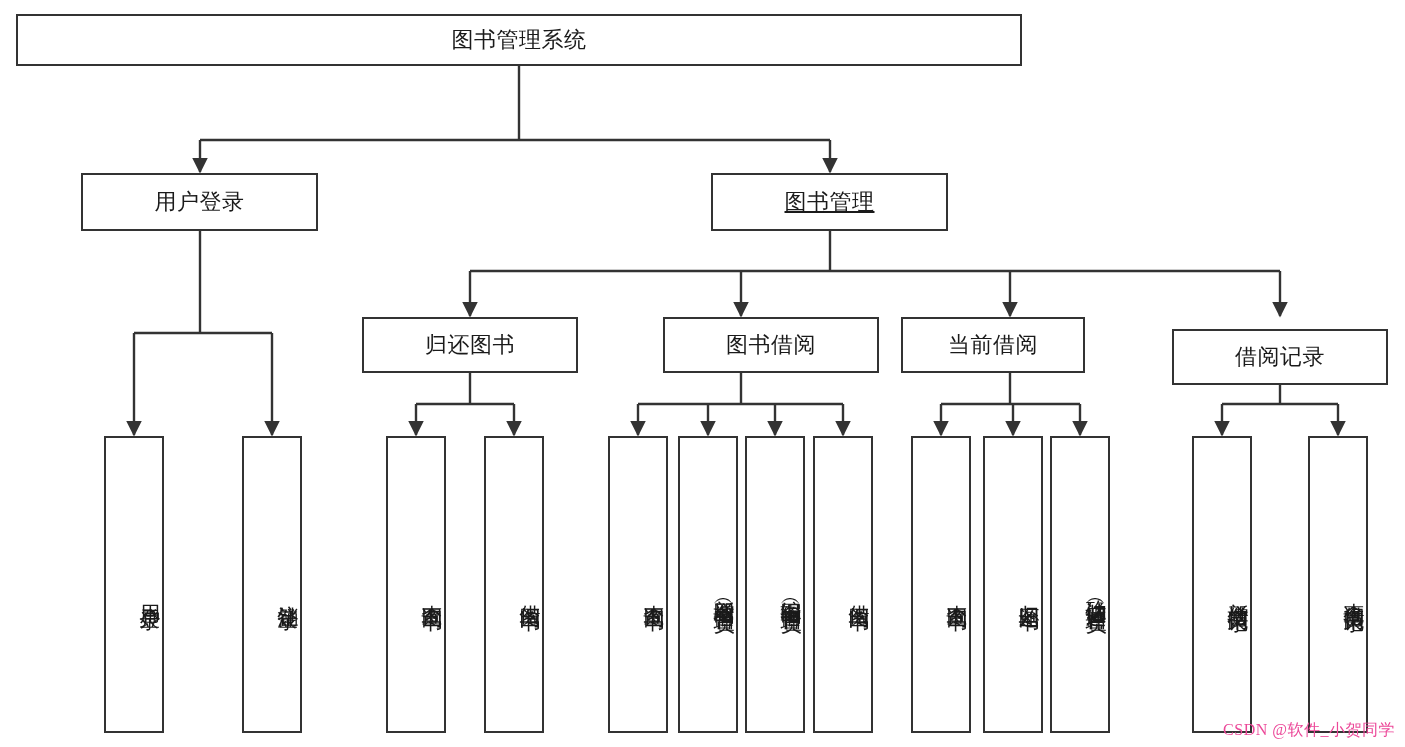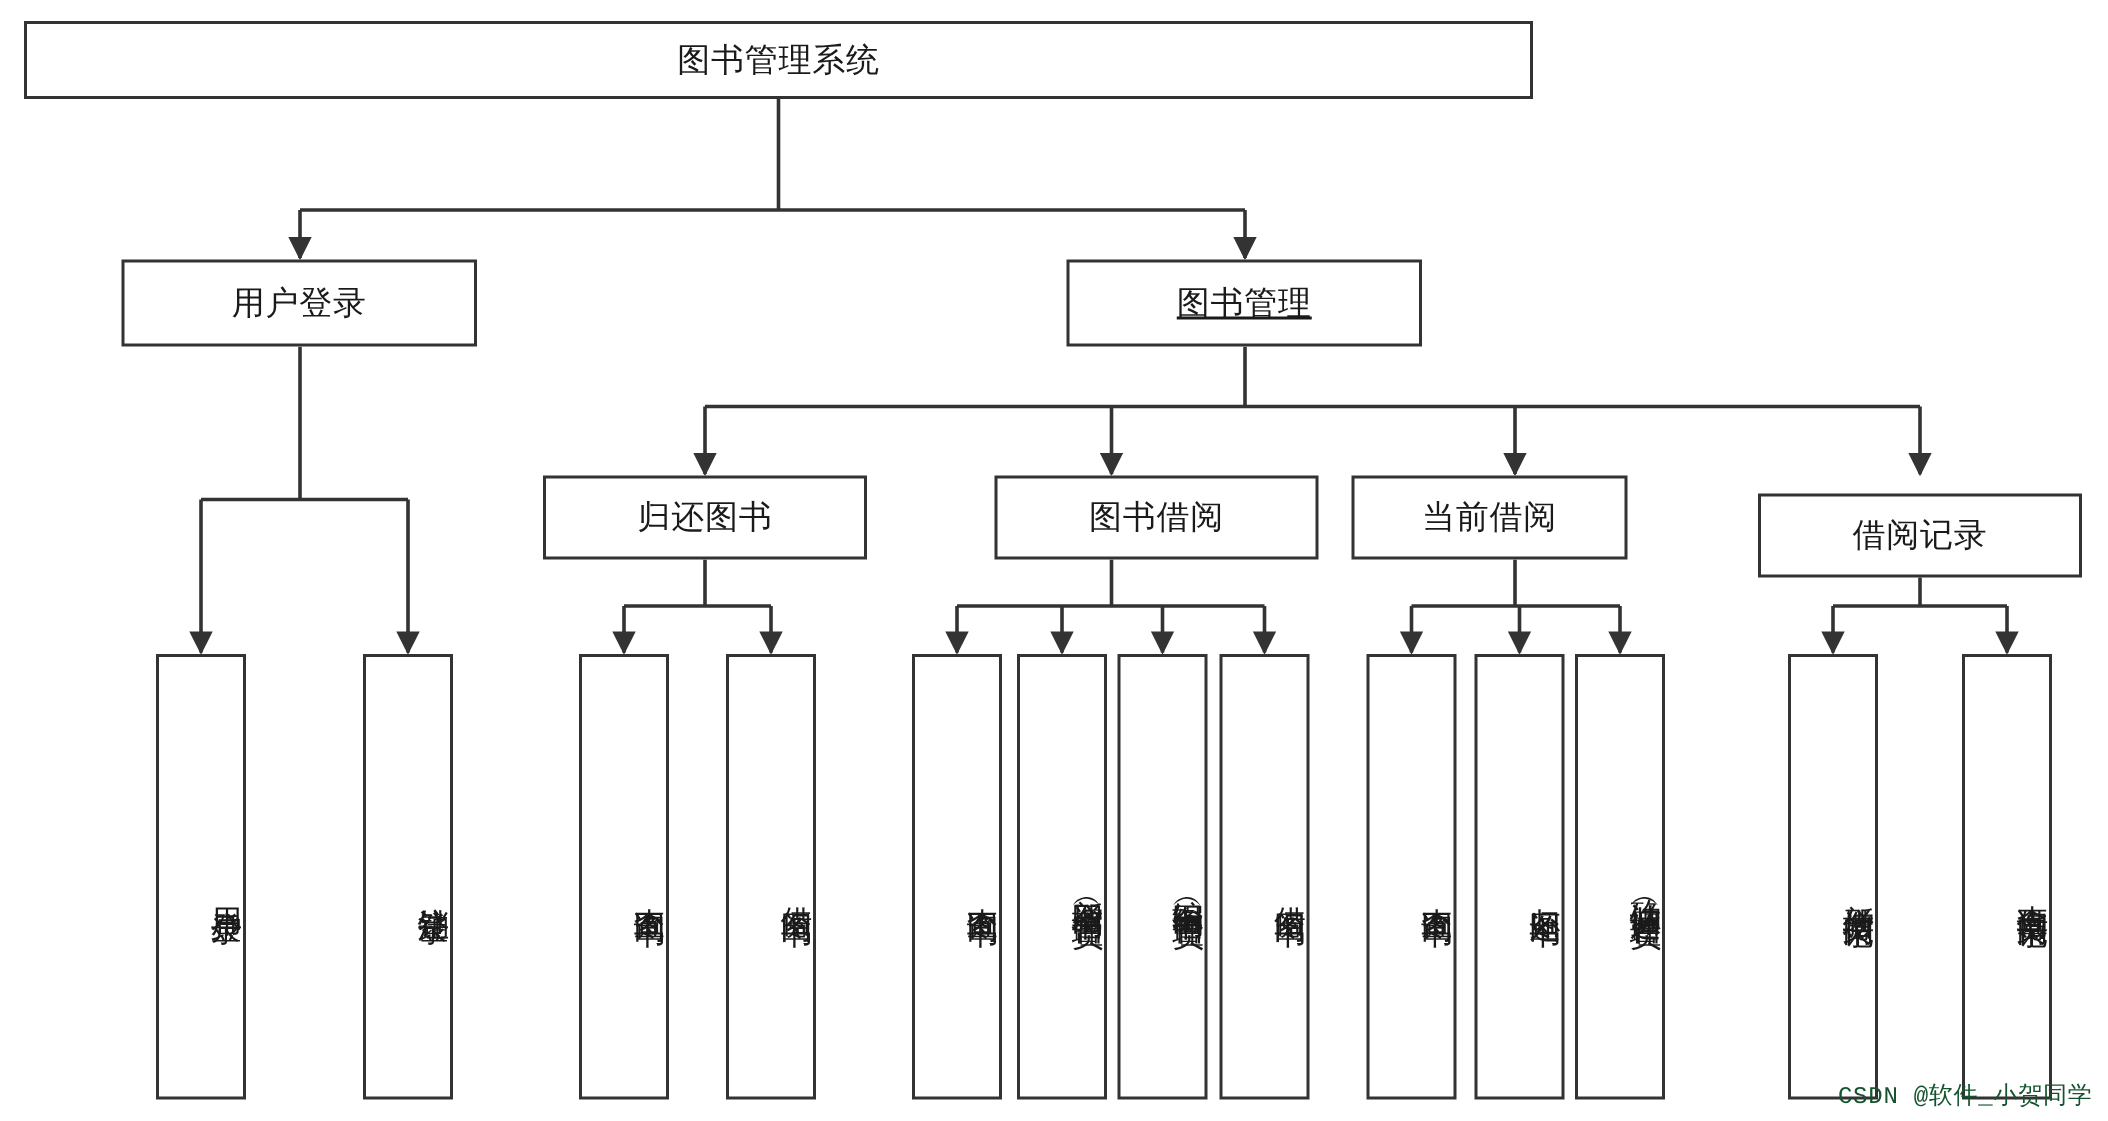--- a/index.html
+++ b/index.html
@@ -52,24 +52,24 @@
   }
   .node-label {
     display: block;
     white-space: pre-wrap;
   }
   .watermark {
     position: absolute;
     right: 10px;
     bottom: 6px;
     font-size: 16px;
-    color: #14532d;
+    color: #ec4899;
     letter-spacing: 0.5px;
     white-space: nowrap;
-    font-family: Liberation Mono, monospace;
+    font-family: Liberation Serif, serif;
   }
 </style>
 </head>
 <body>
 
 <div id="canvas">
   <svg id="wires" xmlns="http://www.w3.org/2000/svg" viewBox="0 0 1405 747">
     <defs>
       <marker id="arrow" viewBox="0 0 10 10" refX="9" refY="5" markerWidth="6.5" markerHeight="6.5" orient="auto-start-reverse">
         <path d="M 0 0 L 10 5 L 0 10 z" fill="#333333"></path>

